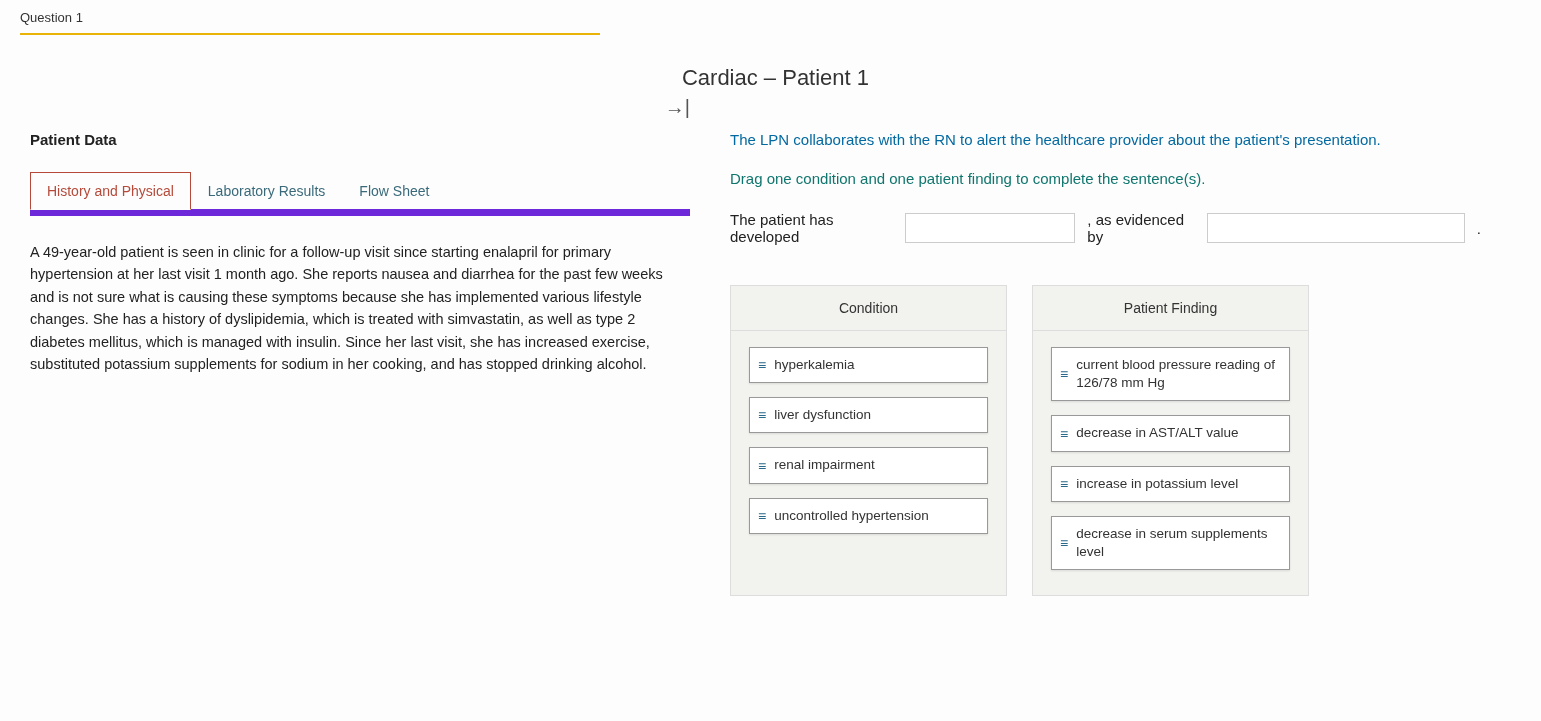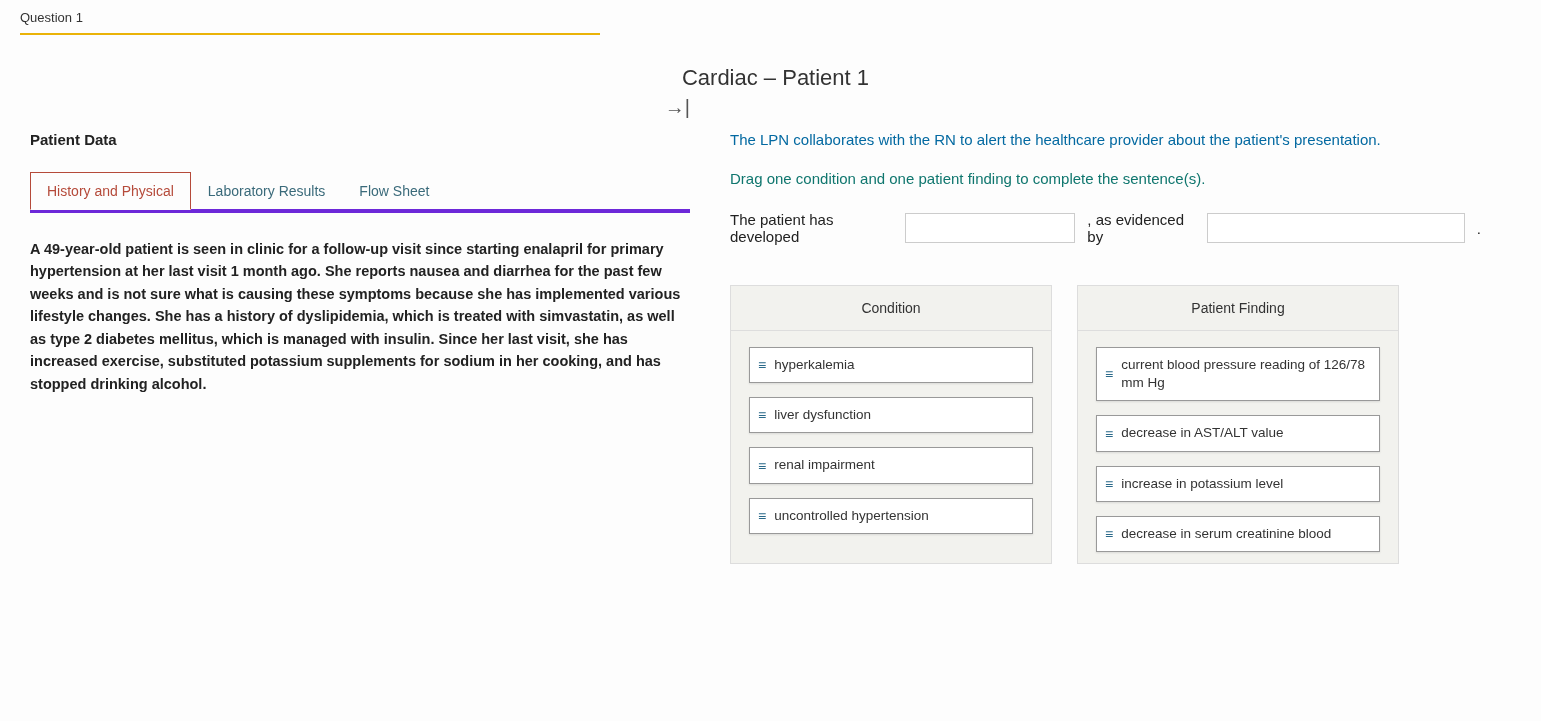--- a/index.html
+++ b/index.html
@@ -55,42 +55,42 @@
       cursor: pointer;
     }
     .panel-title {
       font-size: 15px;
       font-weight: 600;
       color: #222;
       margin-bottom: 24px;
     }
     .tabs {
       display: flex;
-      border-bottom: 4px solid #6d28d9;
+      border-bottom: 7px solid #6d28d9;
       margin-bottom: 25px;
     }
     .tab {
       padding: 10px 16px;
       font-size: 14px;
       color: #3a6a7a;
       cursor: pointer;
       border: 1px solid transparent;
       margin-bottom: -1px;
     }
     .tab.active {
       color: #b54a3a;
       border: 1px solid #b54a3a;
       border-bottom: 1px solid #fdfdfd;
       background: #fdfdfd;
     }
     .patient-text {
       font-size: 14.5px;
       line-height: 1.55;
       color: #222;
-      font-weight: 700;
+      font-weight: 400;
     }
     .right-panel {
       flex: 1;
       padding-right: 30px;
     }
     .intro-text {
       font-size: 15px;
       color: #0369a1;
       margin-bottom: 22px;
     }
@@ -119,22 +119,22 @@
     .drop-target.wide {
       width: 280px;
     }
     .drag-columns {
       display: flex;
       gap: 25px;
     }
     .drag-column {
       background: #f2f2ee;
       border: 1px solid #ddd;
-      width: 322px;
-      padding-bottom: 11px;
+      width: 277px;
+      padding-bottom: 25px;
     }
     .drag-column-header {
       text-align: center;
       padding: 14px 10px;
       font-size: 14px;
       color: #333;
       border-bottom: 1px solid #ddd;
     }
     .drag-items {
       padding: 16px 18px 0 18px;
@@ -234,21 +234,21 @@
             <div class="drag-item">
               <span class="drag-handle">≡</span>
               <span class="drag-label">decrease in AST/ALT value</span>
             </div>
             <div class="drag-item">
               <span class="drag-handle">≡</span>
               <span class="drag-label">increase in potassium level</span>
             </div>
             <div class="drag-item">
               <span class="drag-handle">≡</span>
-              <span class="drag-label">decrease in serum creatinine blood</span>
+              <span class="drag-label">decrease in serum supplements level</span>
             </div>
           </div>
         </div>
 
       </div>
     </div>
   </div>
 </div>
 
 </body></html>

